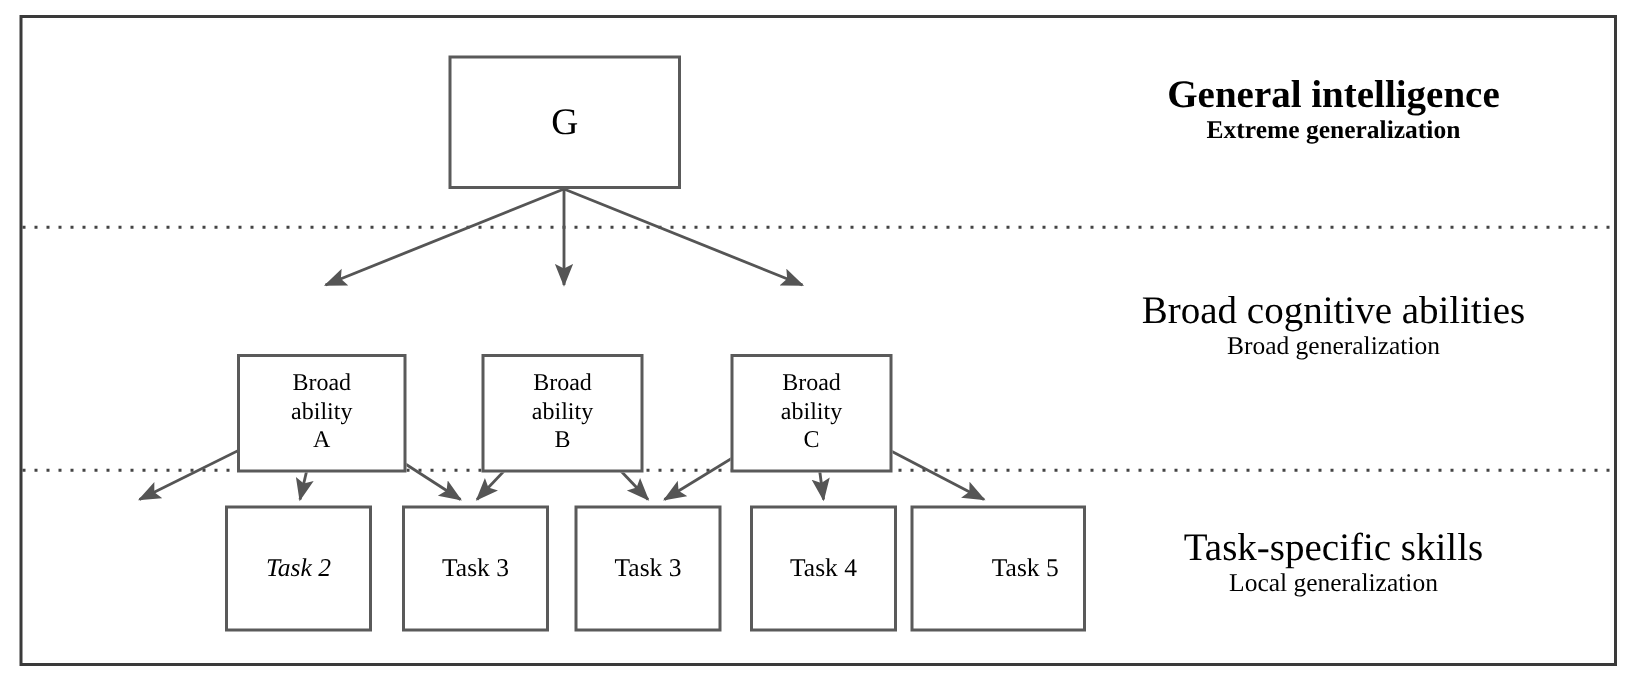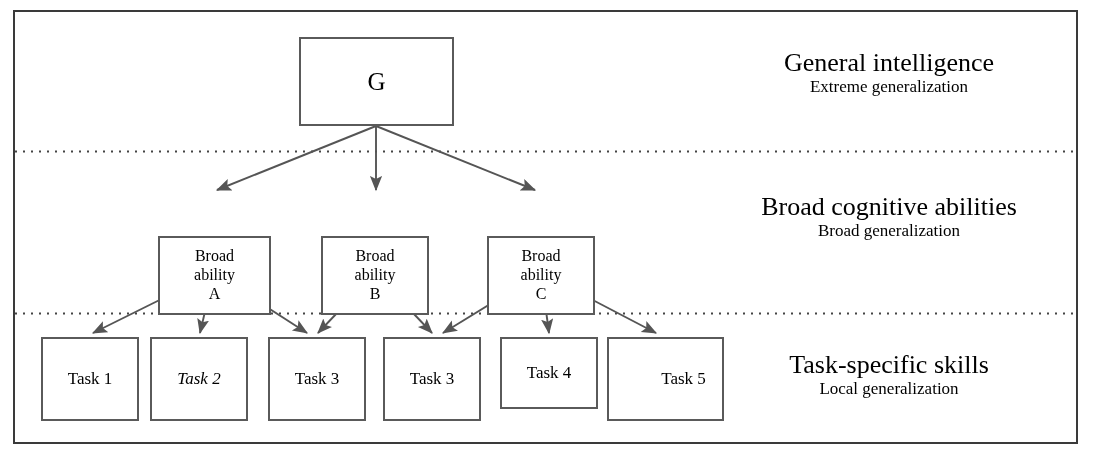--- a/index.html
+++ b/index.html
@@ -132,40 +132,37 @@
     <span class="node-label-inner">Broad
 ability
 B</span>
   </div>
   <div class="node-box node-broad" style="left:487px; top:194px; width:108px; height:79px;">
     <span class="node-label-inner">Broad
 ability
 C</span>
   </div>
 
-  <div class="node-box node-task" style="left:41px; top:337px; width:98px; height:84px;">
-    <span class="node-label-inner">Task 1</span>
-  </div>
   <div class="node-box node-task" style="left:150px; top:337px; width:98px; height:84px;font-style:italic;">
     <span class="node-label-inner">Task 2</span>
   </div>
   <div class="node-box node-task" style="left:268px; top:337px; width:98px; height:84px;">
     <span class="node-label-inner">Task 3</span>
   </div>
   <div class="node-box node-task" style="left:383px; top:337px; width:98px; height:84px;">
     <span class="node-label-inner">Task 3</span>
   </div>
-  <div class="node-box node-task" style="left:500px; top:337px; width:98px; height:72px;justify-content:center;">
+  <div class="node-box node-task" style="left:500px; top:337px; width:98px; height:84px;justify-content:center;">
     <span class="node-label-inner">Task 4</span>
   </div>
   <div class="node-box node-task" style="left:607px; top:337px; width:117px; height:84px;padding-left:36px;">
     <span class="node-label-inner">Task 5</span>
   </div>
 
-  <div class="band-label" style="left:700px; top:48px; width:378px;">
+  <div class="band-label" style="left:700px; top:48px; width:378px;font-weight:bold;">
     <div class="band-title">General intelligence</div>
     <div class="band-sub">Extreme generalization</div>
   </div>
 
   <div class="band-label" style="left:700px; top:192px; width:378px;">
     <div class="band-title">Broad cognitive abilities</div>
     <div class="band-sub">Broad generalization</div>
   </div>
 
   <div class="band-label" style="left:700px; top:350px; width:378px;">

